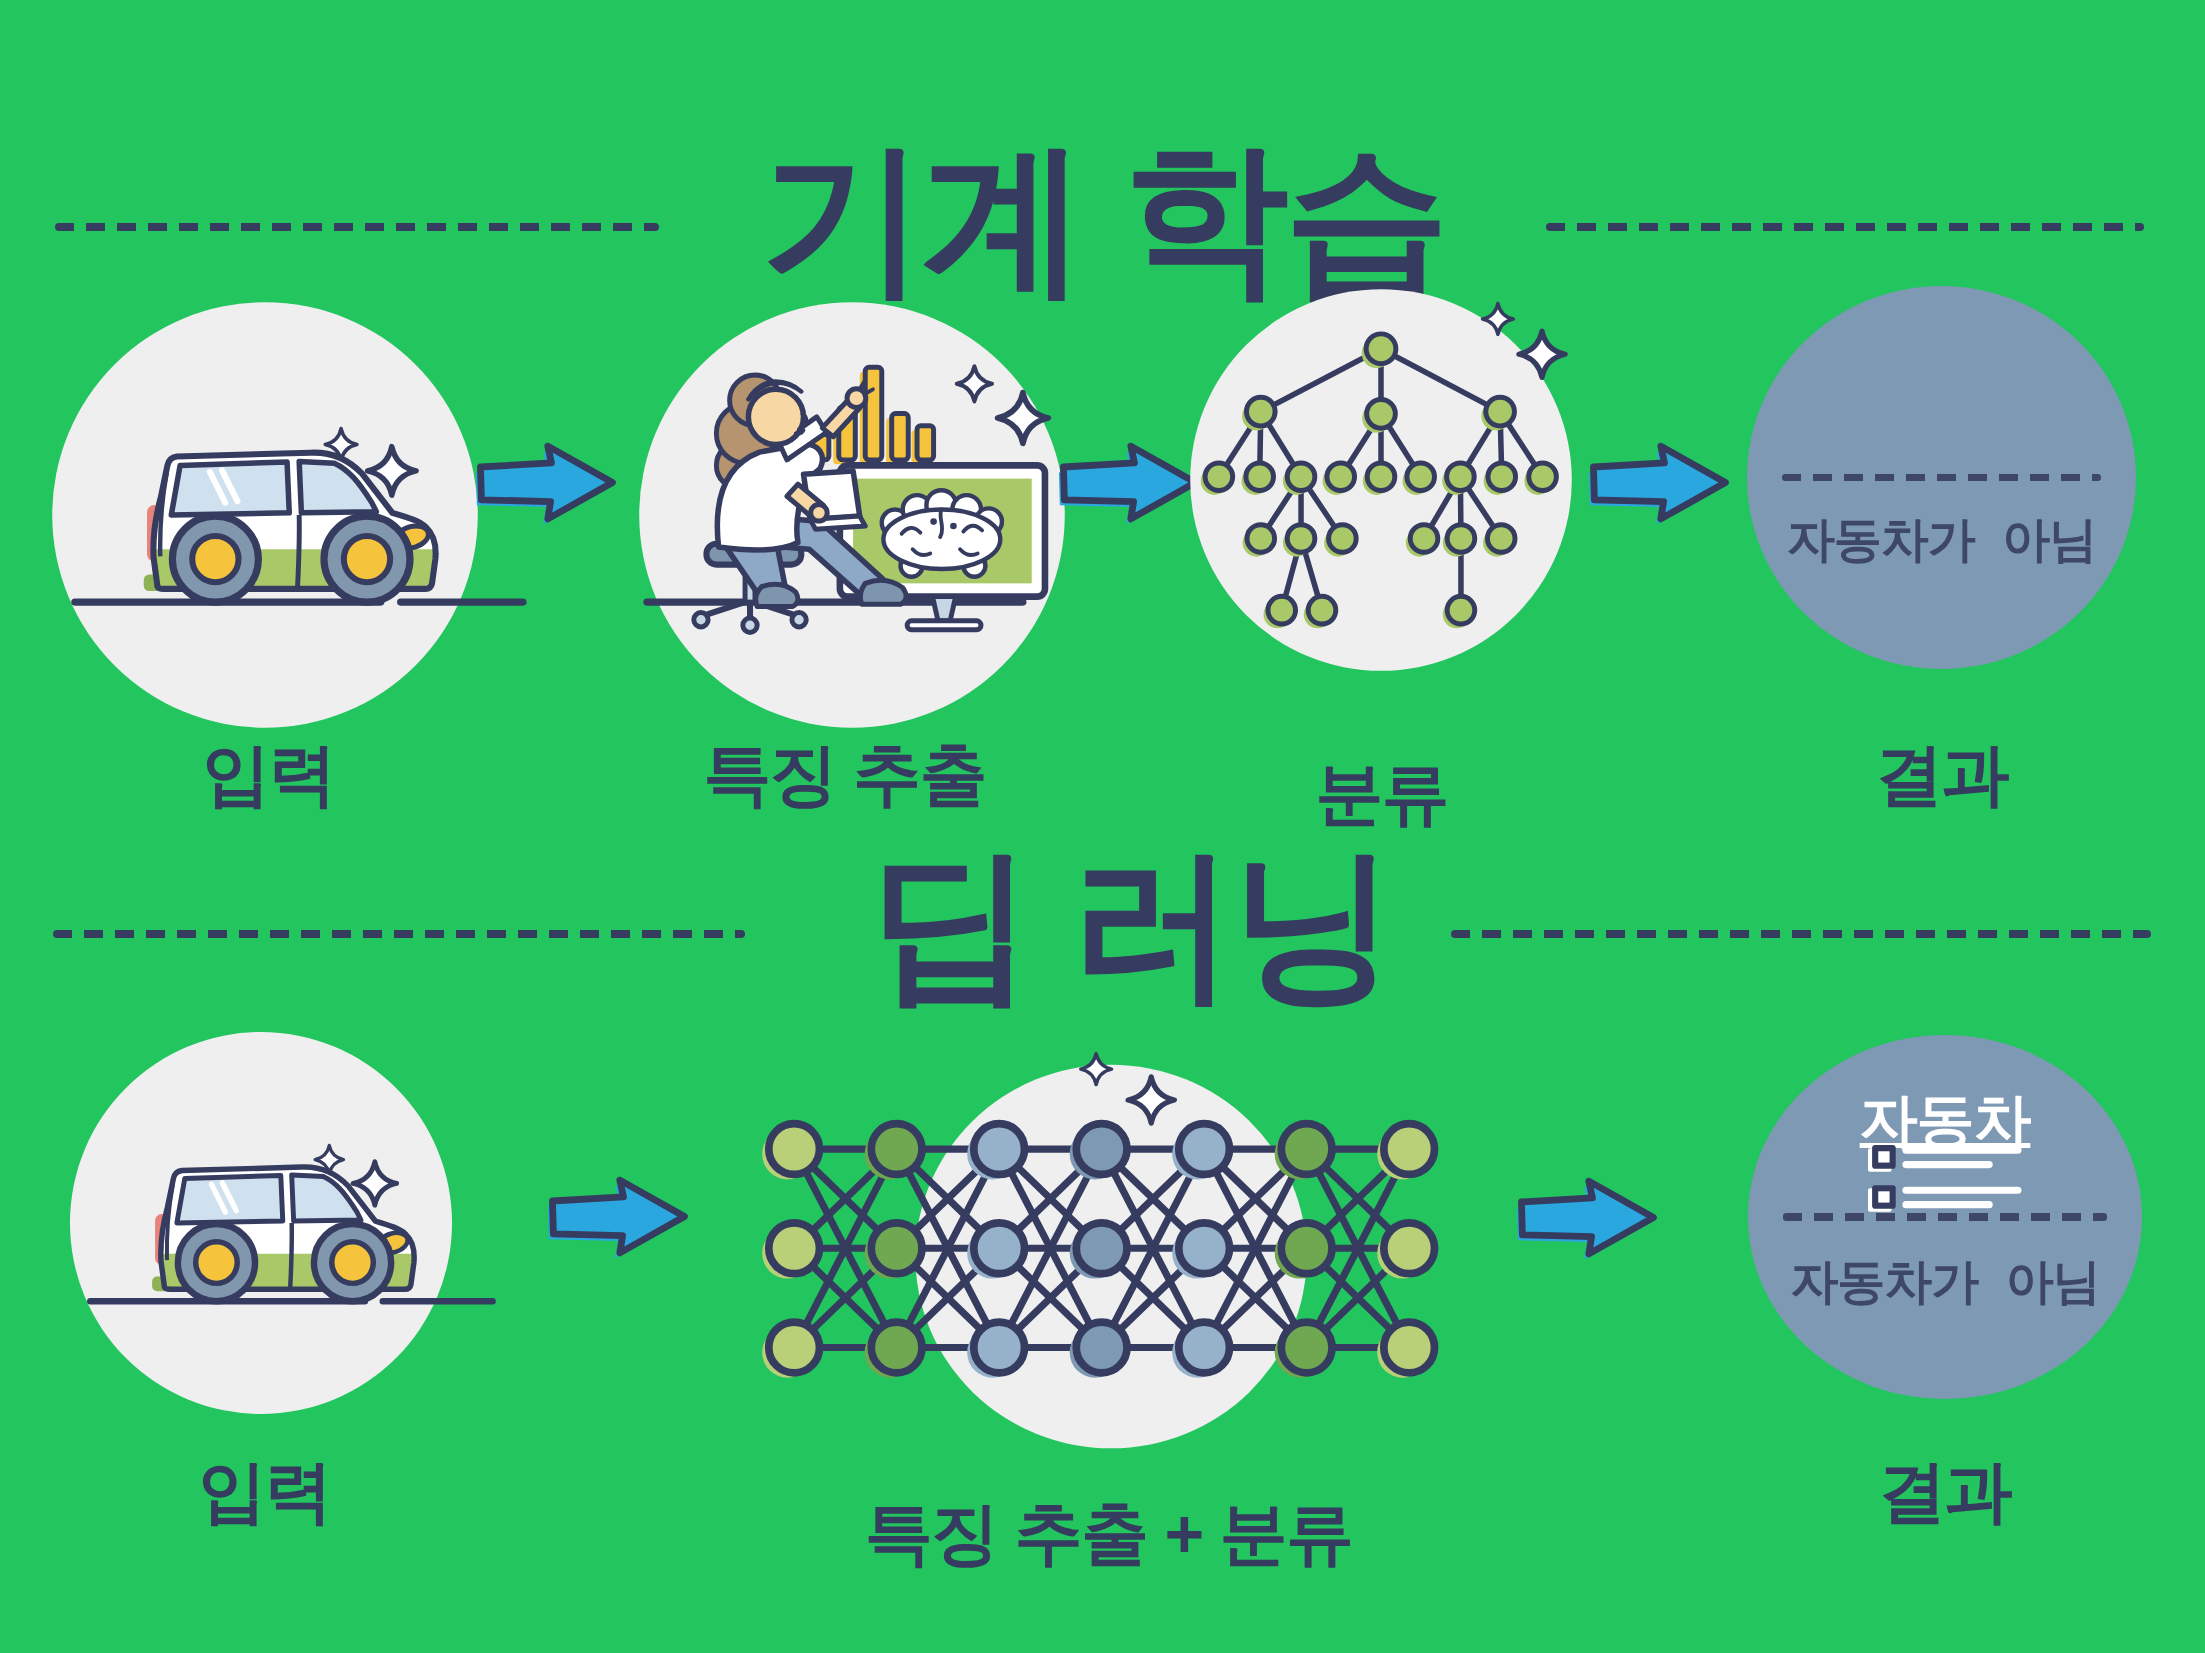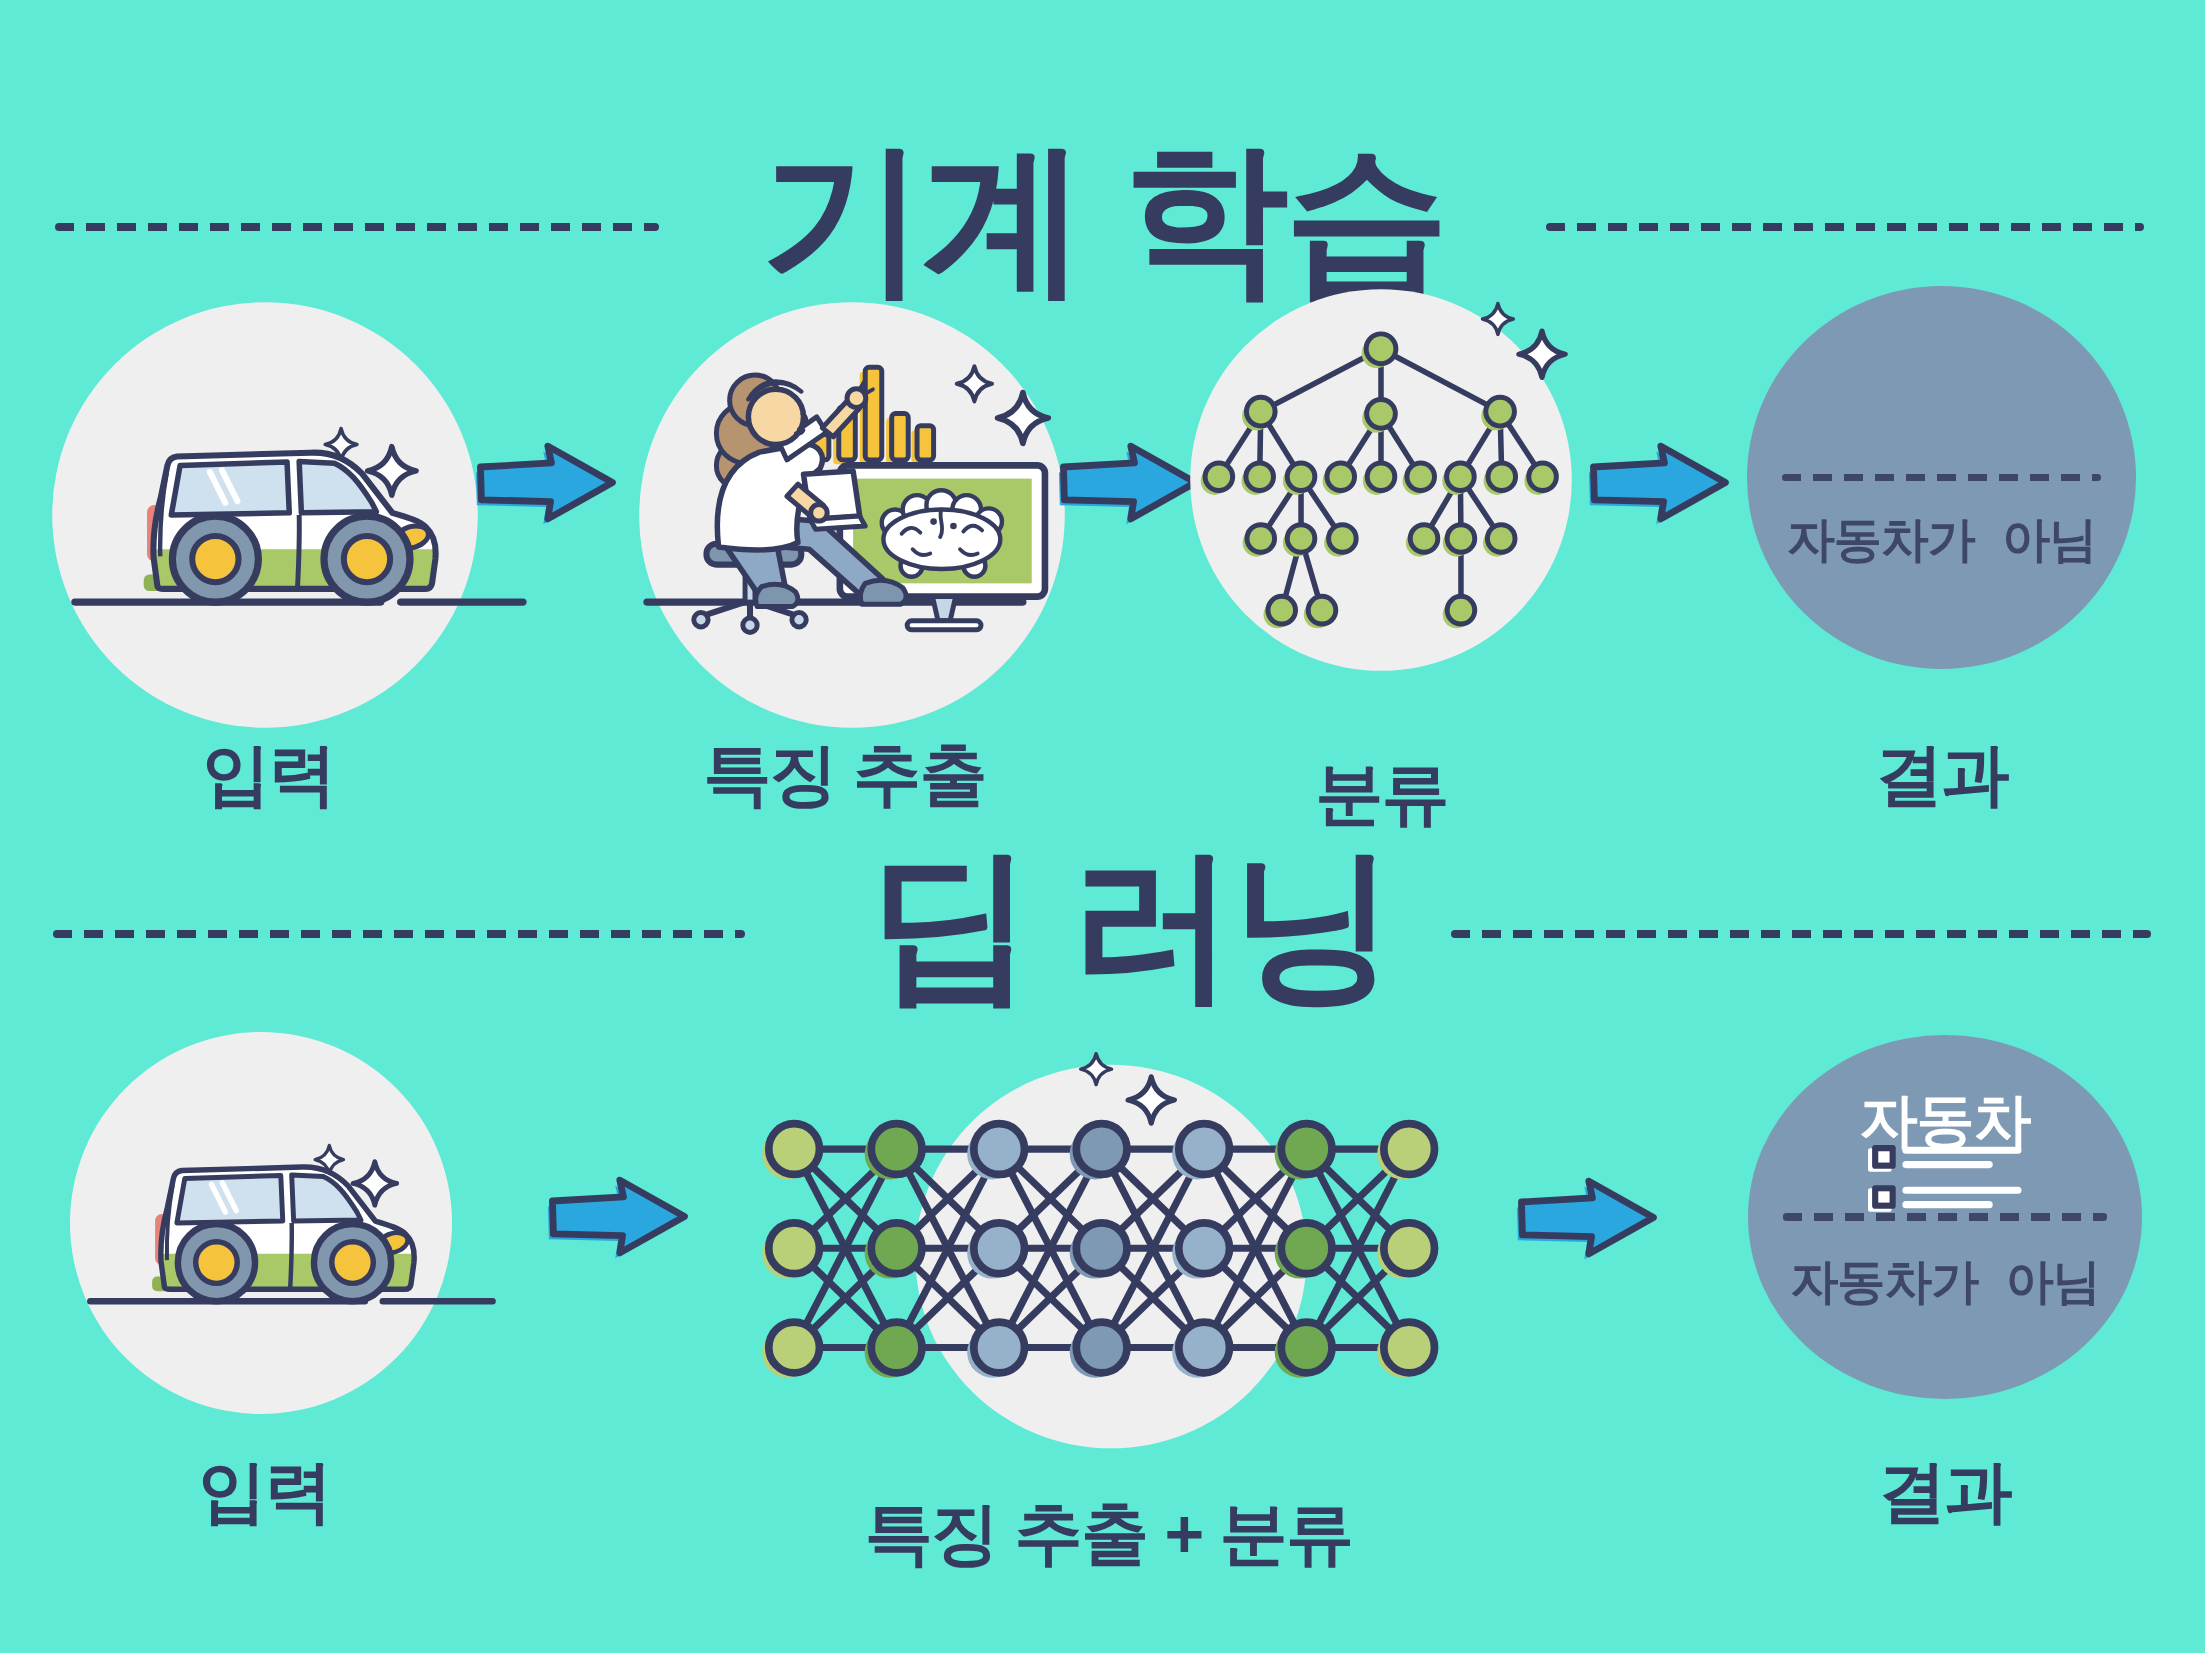--- a/index.html
+++ b/index.html
@@ -10,21 +10,21 @@
     --leaf:#a9c868;
     --green-dark:#70a751;
     --green-light:#b9cf78;
     --node-blue-light:#96b1ca;
     --node-blue-dark:#7e99b3;
     --result-bg:#7e99b4;
     --yellow:#f5c33c;
   }
   html,body{margin:0;padding:0;background:#fff;}
   body{font-family:"Liberation Sans","DejaVu Sans",sans-serif;}
-  #canvas{position:relative;width:2205px;height:1654px;background:#5eead4;overflow:hidden;}
+  #canvas{position:relative;width:2205px;height:1654px;background:#22c55e;overflow:hidden;}
   .dash{position:absolute;height:7.7px;border-radius:3.9px;
         background:repeating-linear-gradient(90deg,var(--ink) 0 19px,transparent 19px 31px);}
   .title{position:absolute;width:772px;font-size:165px;font-weight:900;line-height:1.05;
          letter-spacing:-4.4px;color:var(--ink);text-align:center;white-space:nowrap;}
   .stage-label{position:absolute;width:441px;font-size:68px;font-weight:700;letter-spacing:-1.7px;
                color:var(--ink);text-align:center;white-space:nowrap;}
   .cell{position:absolute;overflow:visible;}
   .arrow{position:absolute;width:146px;height:91px;overflow:visible;}
   .result-circle{position:absolute;background:var(--result-bg);border-radius:50%;}
   .r-dash{position:absolute;left:9%;right:9%;height:7.2px;border-radius:3.3px;
@@ -382,21 +382,21 @@
         </g>
       <use href="#sparkle" transform="translate(633,140) scale(0.7)"></use>
       <use href="#sparkle" transform="translate(733,196) scale(1.05)"></use>
     </svg>
 
     <svg class="arrow" style="left:1514px;top:1172px;" viewBox="0 0 320 200">
         <use href="#arrow-shape"></use>
       </svg>
 
     <div class="result-circle" style="left:1748px;top:1035px;width:394px;height:364px;">
-      <div class="r-text r-pos" style="top:13%;">자동차</div>
+      <div class="r-text r-pos" style="top:13%;text-decoration:underline;">자동차</div>
       <svg class="checklist" style="top:29%;" viewBox="0 0 300 150">
         <g fill="#ffffff">
             <rect x="0" y="14" width="46" height="46" rx="4"></rect>
             <rect x="0" y="92" width="46" height="46" rx="4"></rect>
           </g>
         <g fill="#363c5f">
             <rect x="8" y="8" width="46" height="46" rx="6"></rect>
             <rect x="8" y="86" width="46" height="46" rx="6"></rect>
           </g>
         <g fill="#ffffff">

